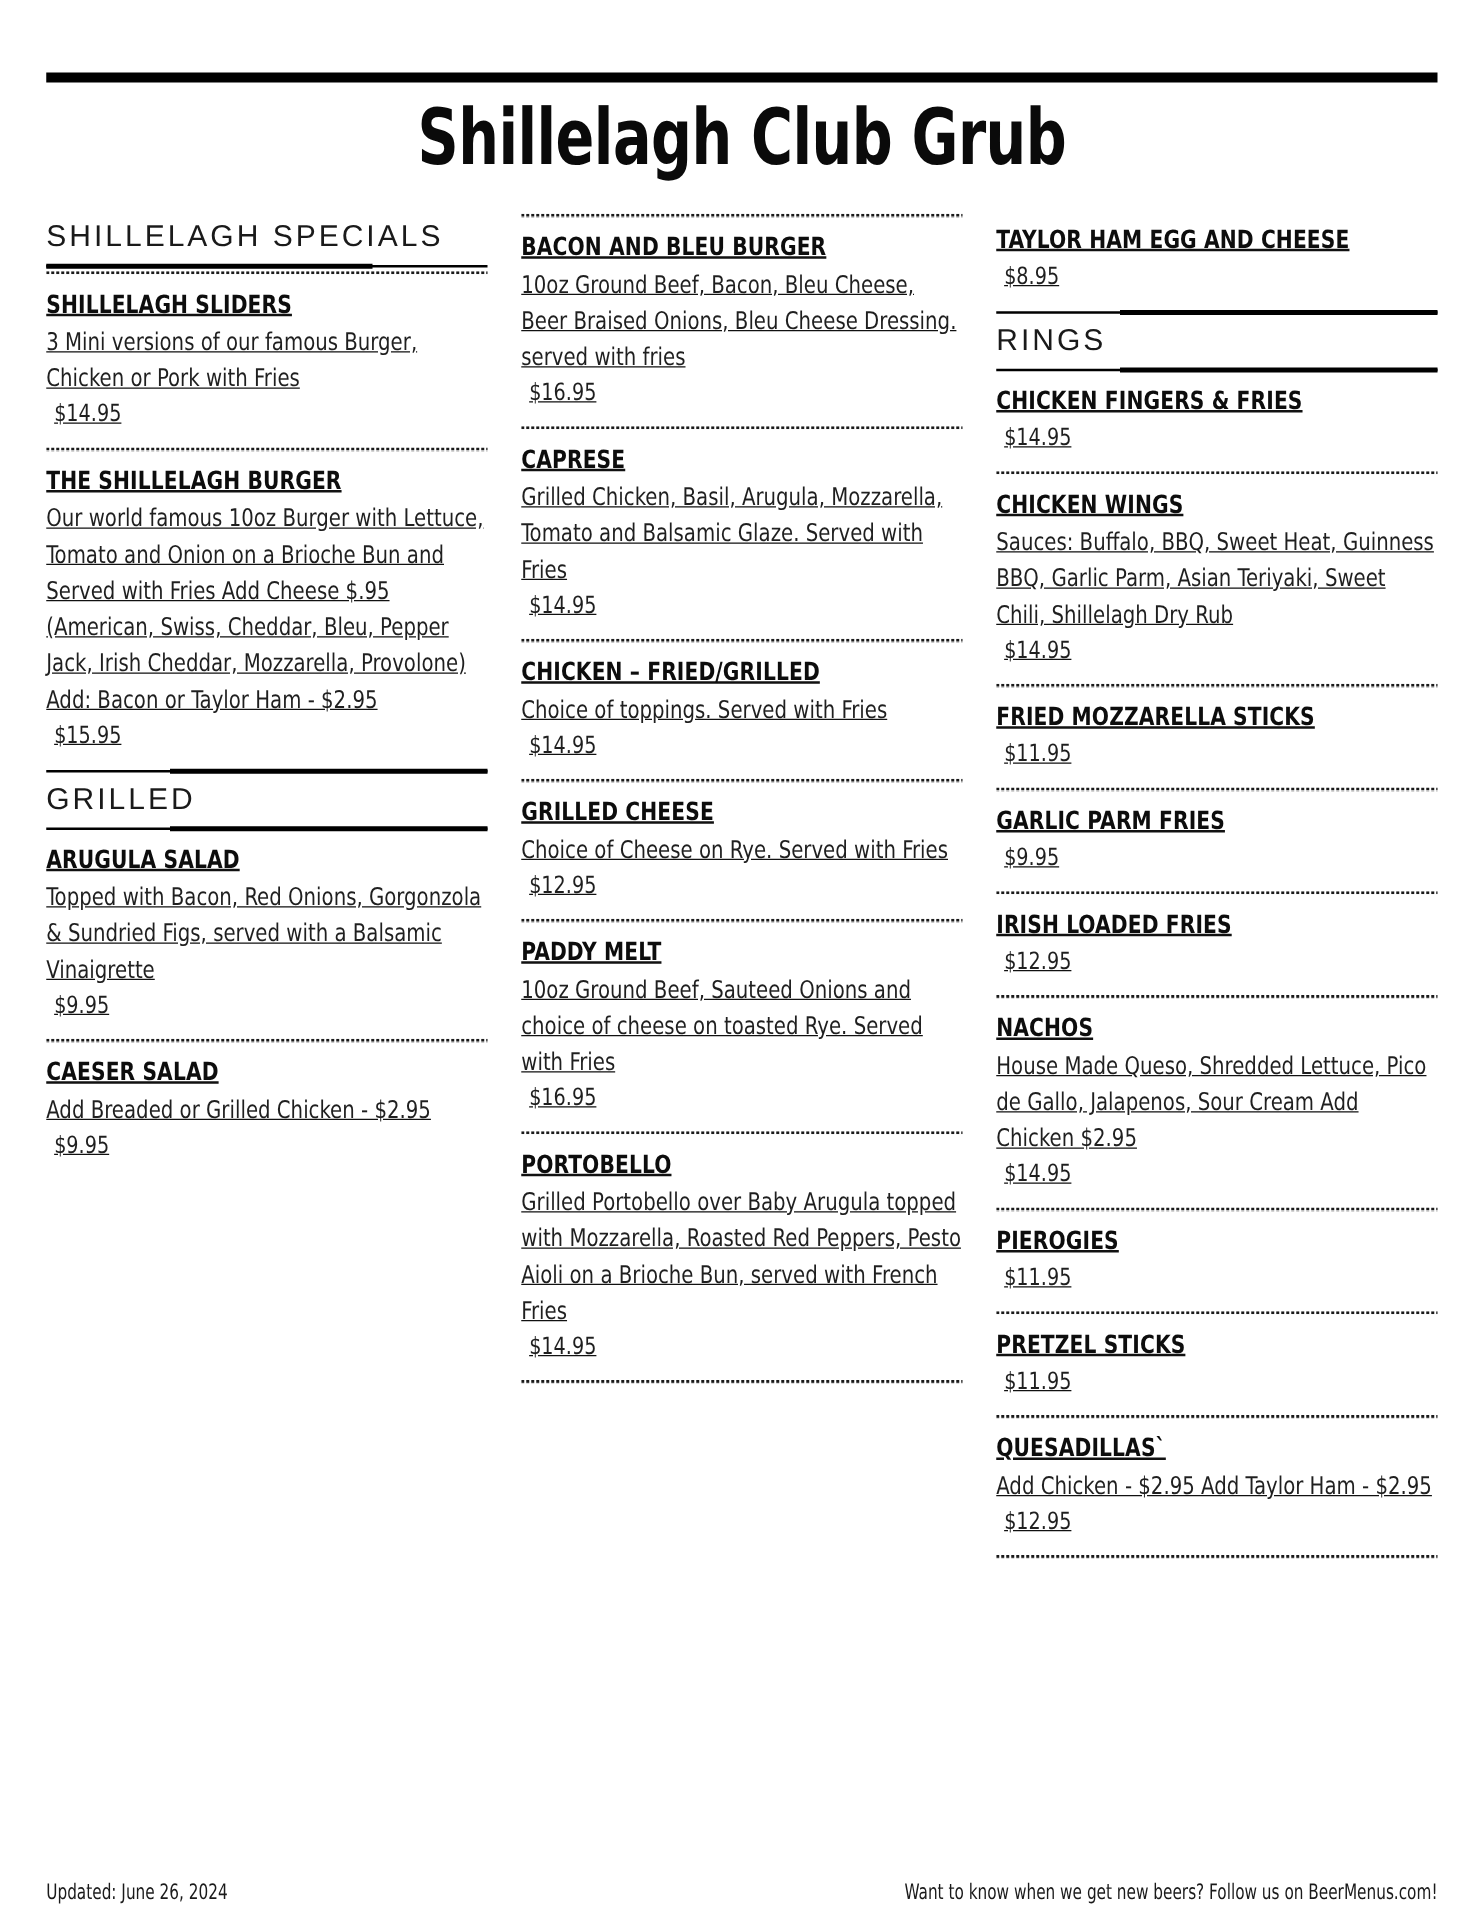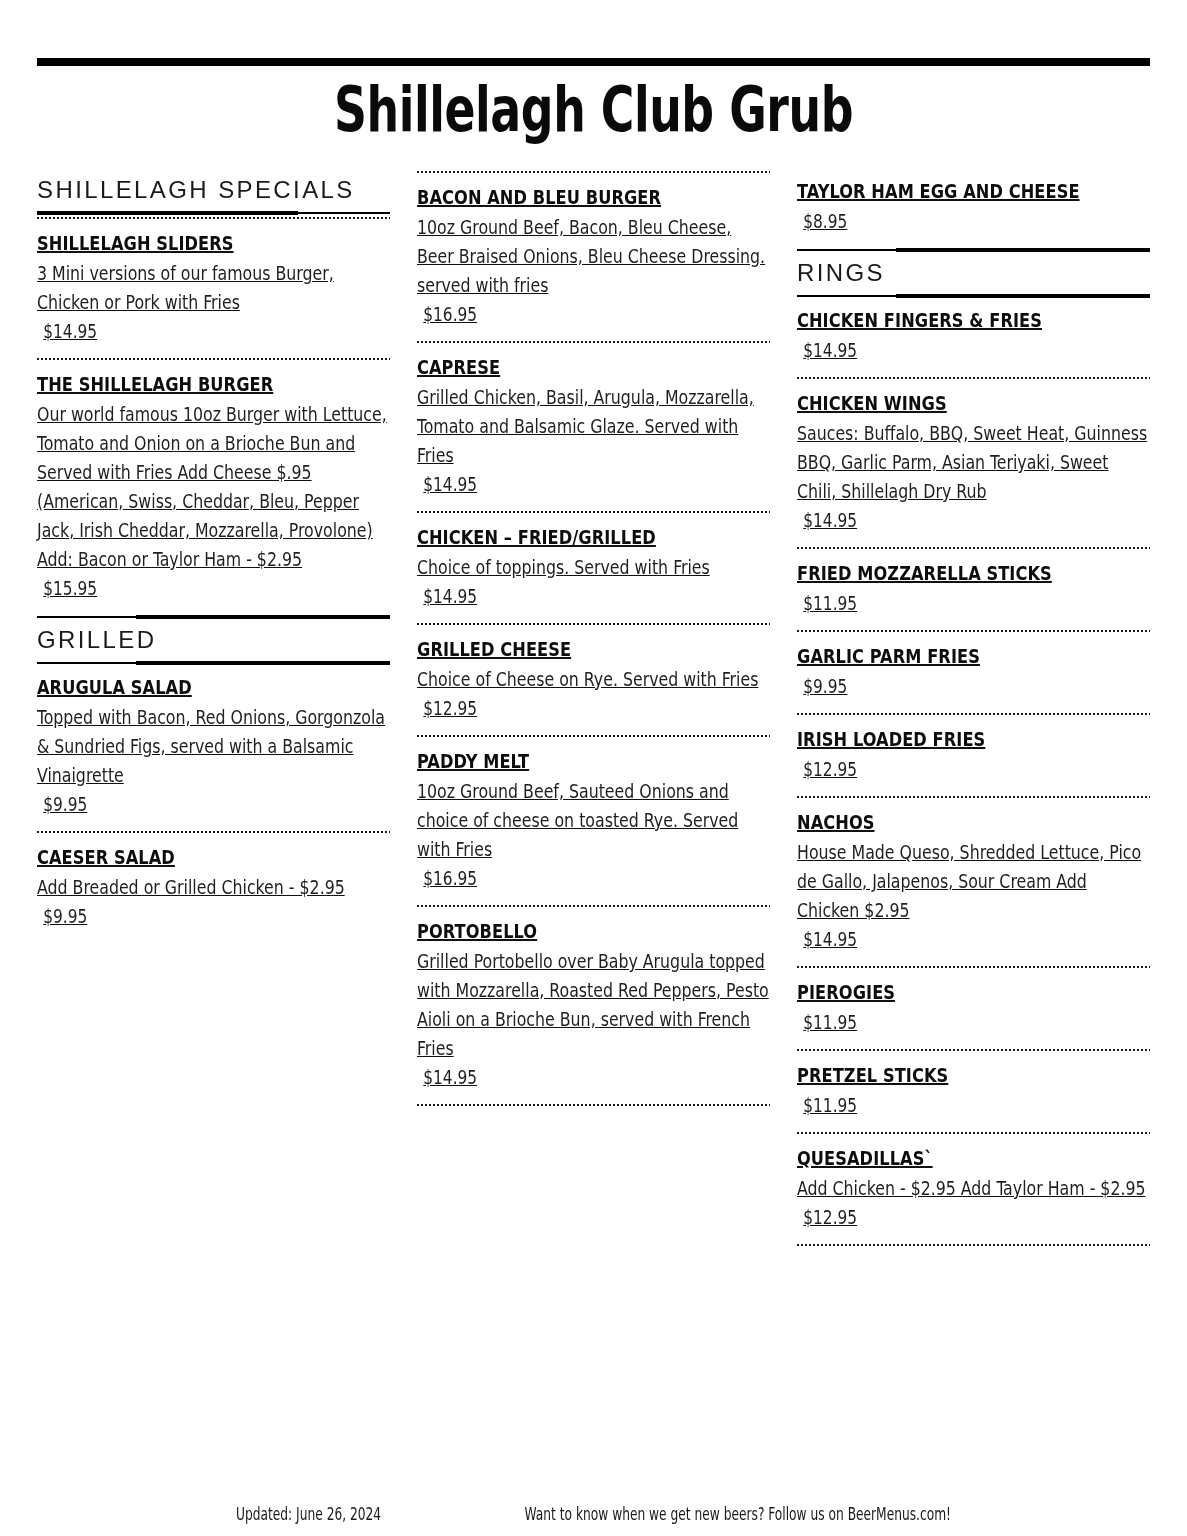--- a/index.html
+++ b/index.html
@@ -175,21 +175,21 @@
     margin: 2px 0 1px 0;
   }
 
   
   .footer {
     position: absolute;
     left: 37px;
     bottom: 28px;
     width: 1113px;
     display: flex;
-    justify-content: center;
+    justify-content: space-between;
     align-items: baseline;
     font-family: "DejaVu Sans Condensed", "Liberation Sans Narrow", "Liberation Sans", sans-serif;
     font-size: 17px;
     line-height: 22px;
     color: #1a1a1a;
   }
   .footer-left  { transform: scaleX(0.8); transform-origin: left center; white-space: nowrap; }
   .footer-right { transform: scaleX(0.8); transform-origin: right center; white-space: nowrap; }
 </style>
 </head>

